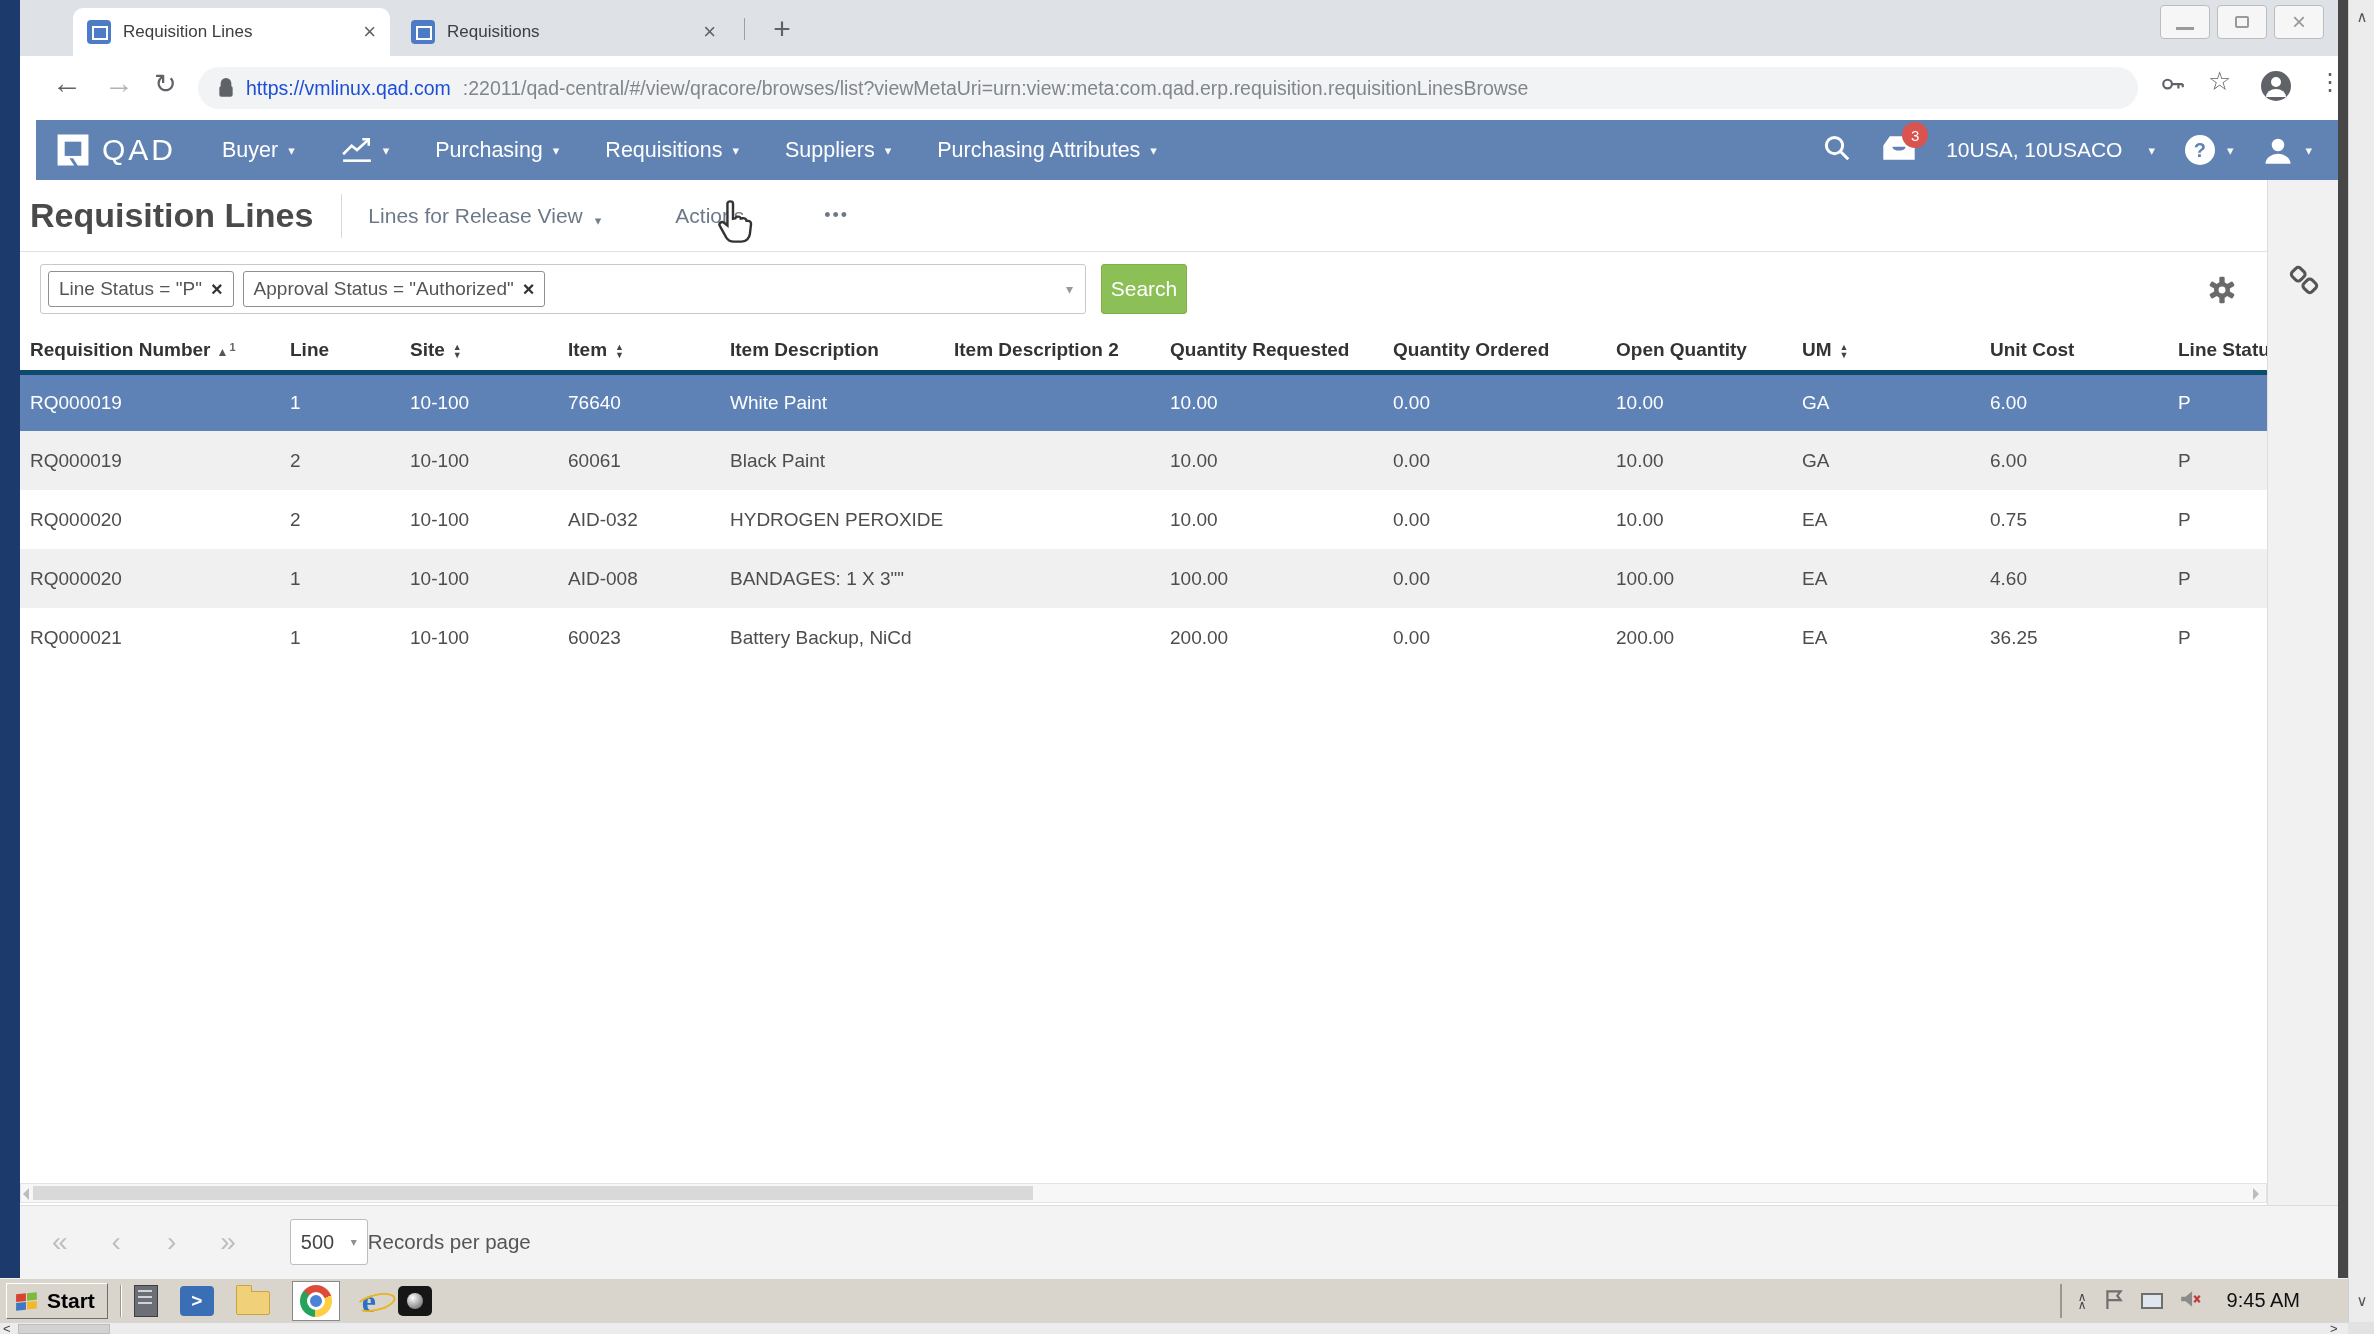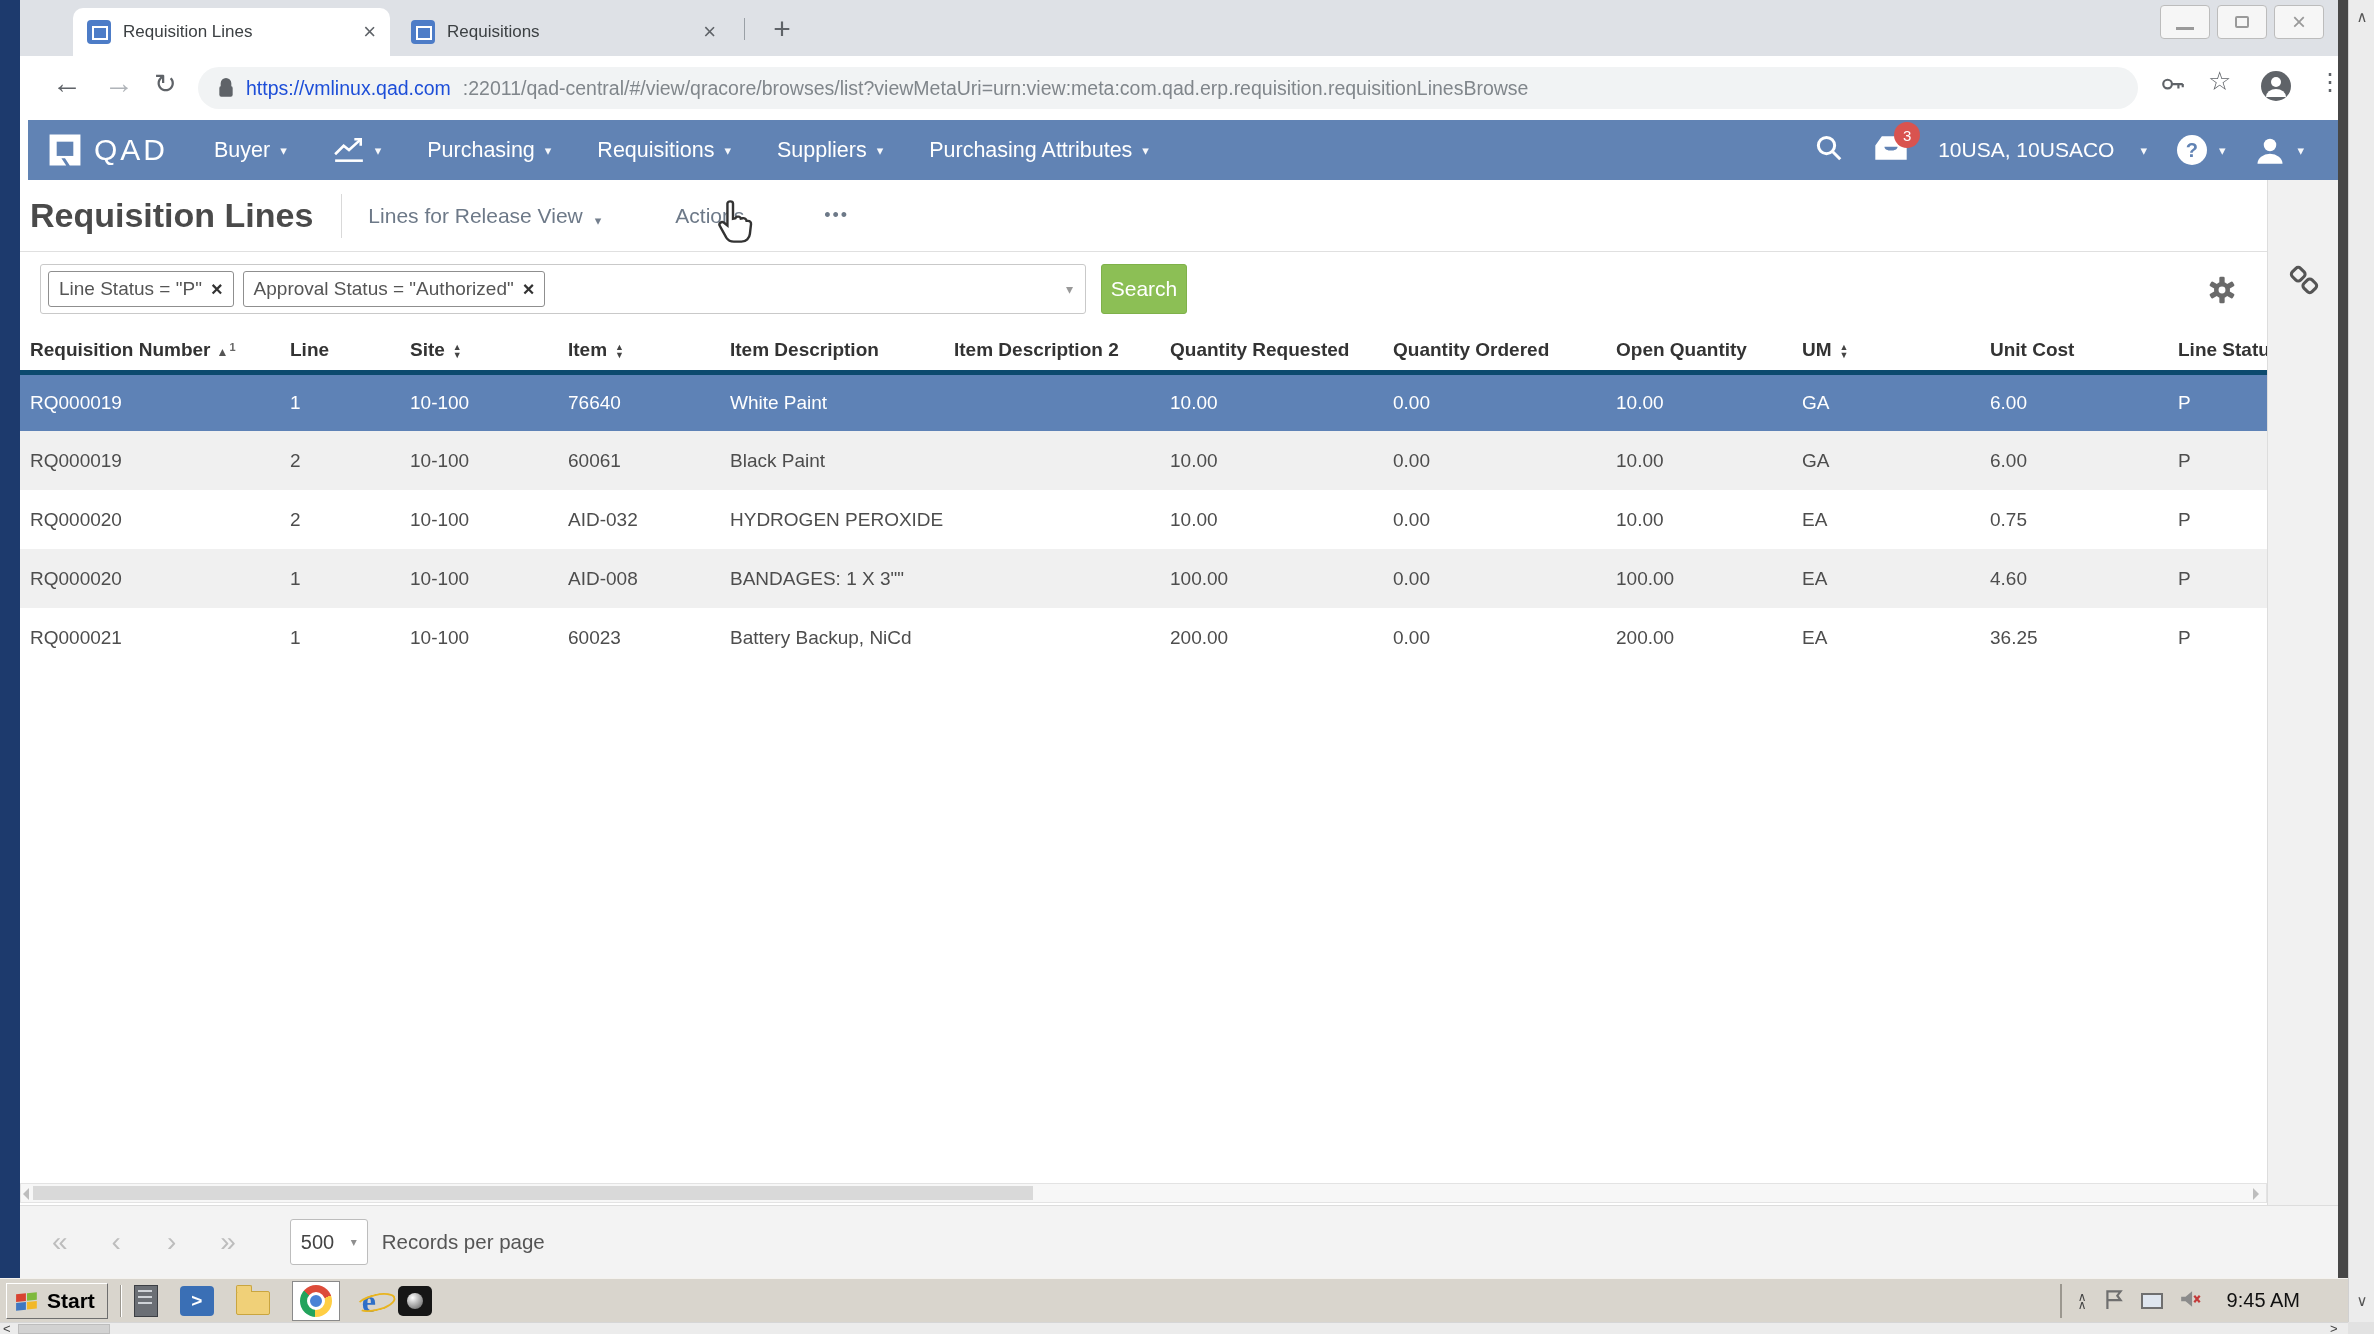--- a/index.html
+++ b/index.html
@@ -42,21 +42,21 @@
   .toolbar{position:absolute;left:0;top:56px;width:100%;height:64px;background:#fff;}
   .navbtn{position:absolute;top:10px;font-size:30px;color:#5f6368;}
   .nav-back{left:32px;} .nav-fwd{left:84px;color:#b0b4b9;} .nav-reload{left:134px;font-size:27px;top:12px;}
   .omnibox{position:absolute;left:178px;top:11px;width:1940px;height:42px;background:#f1f3f4;border-radius:21px;display:flex;align-items:center;padding:0 20px;gap:12px;overflow:hidden;}
   .url-domain{font-size:19.5px;color:#1d4ed8;white-space:nowrap;}
   .url-path{font-size:19.5px;color:#80868b;white-space:nowrap;}
   .tb-icon{position:absolute;top:14px;}
   .tb-key{left:2140px;} .tb-star{left:2188px;font-size:26px;color:#5f6368;top:10px;} .tb-avatar{left:2240px;} .tb-kebab{left:2298px;font-size:24px;color:#5f6368;top:12px;}
 
   
-  .appbar{position:absolute;left:8px;top:120px;width:100%;height:60px;background:#6183b4;display:flex;align-items:center;color:#fff;}
+  .appbar{position:absolute;left:16px;top:120px;width:100%;height:60px;background:#6183b4;display:flex;align-items:center;color:#fff;}
   .brand{display:flex;align-items:center;gap:10px;margin-left:18px;}
   .brand-text{font-size:30px;letter-spacing:3px;font-weight:normal;}
   .menu{display:flex;align-items:center;gap:10px;font-size:21.5px;margin-left:46px;white-space:nowrap;}
   .caret{font-size:13px;opacity:.95;}
   .appbar-right{margin-left:auto;display:flex;align-items:center;gap:30px;margin-right:42px;}
   .inbox-wrap{position:relative;}
   .badge{position:absolute;top:-12px;right:-12px;min-width:26px;height:26px;border-radius:13px;background:#d9534f;color:#fff;font-size:15px;display:flex;align-items:center;justify-content:center;padding:0 4px;}
   .entity{font-size:21px;display:flex;align-items:center;gap:26px;white-space:nowrap;}
   .help-wrap{display:flex;align-items:center;gap:12px;}
   .help-circle{width:30px;height:30px;border-radius:50%;background:#fff;color:#6183b4;font-size:20px;font-weight:bold;display:flex;align-items:center;justify-content:center;}
@@ -102,21 +102,21 @@
   .harrow{position:absolute;top:4px;width:0;height:0;border:6px solid transparent;}
   .harrow-l{left:2px;border-right-color:#bdbdbd;border-left-width:0;}
   .harrow-r{left:2232px;border-left-color:#bdbdbd;border-right-width:0;}
 
   
   .pager{position:absolute;left:0;top:1205px;width:2318px;height:73px;background:#f3f3f3;border-top:1px solid #dddddd;display:flex;align-items:center;}
   .pg{font-size:28px;color:#bdbdbd;line-height:1;}
   .pg-first{margin-left:32px;} .pg-prev{margin-left:44px;} .pg-next{margin-left:46px;} .pg-last{margin-left:44px;}
   .size-select{margin-left:54px;width:78px;height:46px;background:#fff;border:1px solid #bdbdbd;border-radius:3px;display:flex;align-items:center;justify-content:space-between;padding:0 10px;font-size:20px;color:#444;}
   .size-select .caret{color:#888;font-size:12px;}
-  .records-label{margin-left:14px;font-size:20.5px;color:#555;}
+  .records-label{font-size:20.5px;color:#555;}
 
   
   .taskbar{position:absolute;left:0;top:1278px;width:2348px;height:44px;background:#d9d5cd;border-top:1px solid #f4f2ee;display:flex;align-items:center;}
   .start-btn{margin-left:6px;height:36px;padding:0 12px 0 8px;display:flex;align-items:center;gap:8px;background:#d9d5cd;border:1px solid;border-color:#ffffff #6e6e6e #6e6e6e #ffffff;font-size:21px;font-weight:bold;color:#000;}
   .ql-sep{width:2px;height:32px;background:#9b978f;border-right:1px solid #fff;margin:0 12px;}
   .ql{display:flex;align-items:center;gap:22px;}
   .icon-server{width:24px;height:32px;background:#6b6f75;border:1px solid #3c3f44;position:relative;}
   .icon-server::after{content:"";position:absolute;left:3px;top:4px;width:14px;height:2px;background:#cfd3d8;box-shadow:0 6px 0 #cfd3d8,0 12px 0 #cfd3d8;}
   .icon-ps{width:34px;height:30px;background:#3a6fb5;border-radius:4px;color:#fff;font-weight:bold;font-size:19px;display:flex;align-items:center;justify-content:center;}
   .icon-folder{width:34px;height:24px;background:#f0d078;border:1px solid #c9a53f;border-radius:2px;position:relative;margin-top:4px;}

